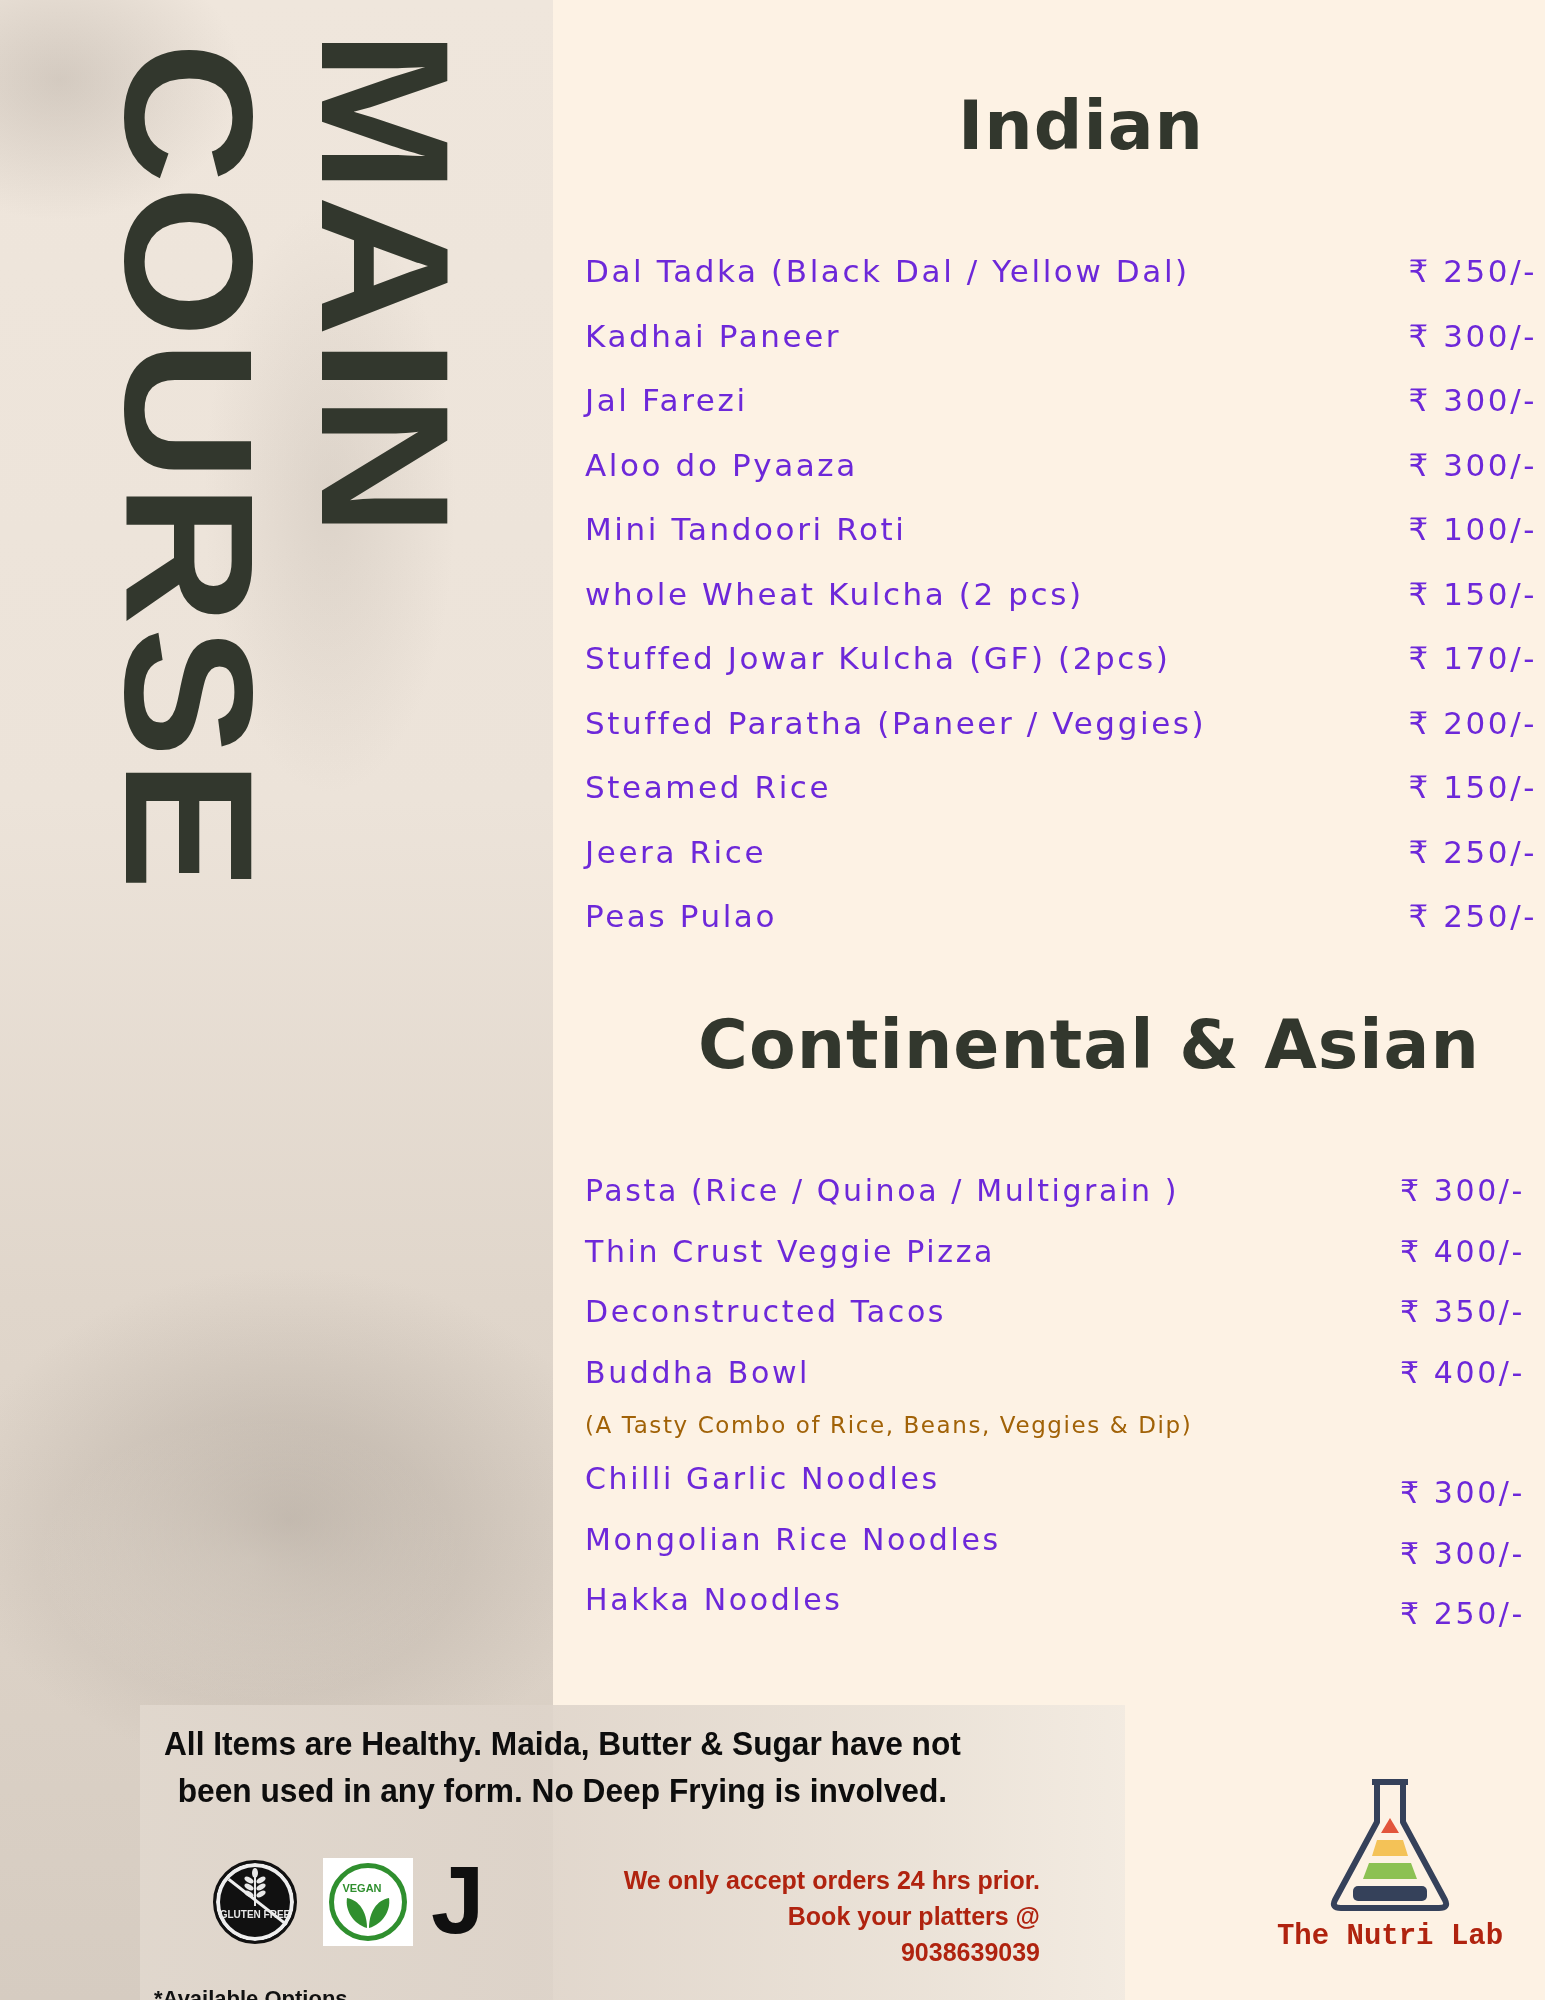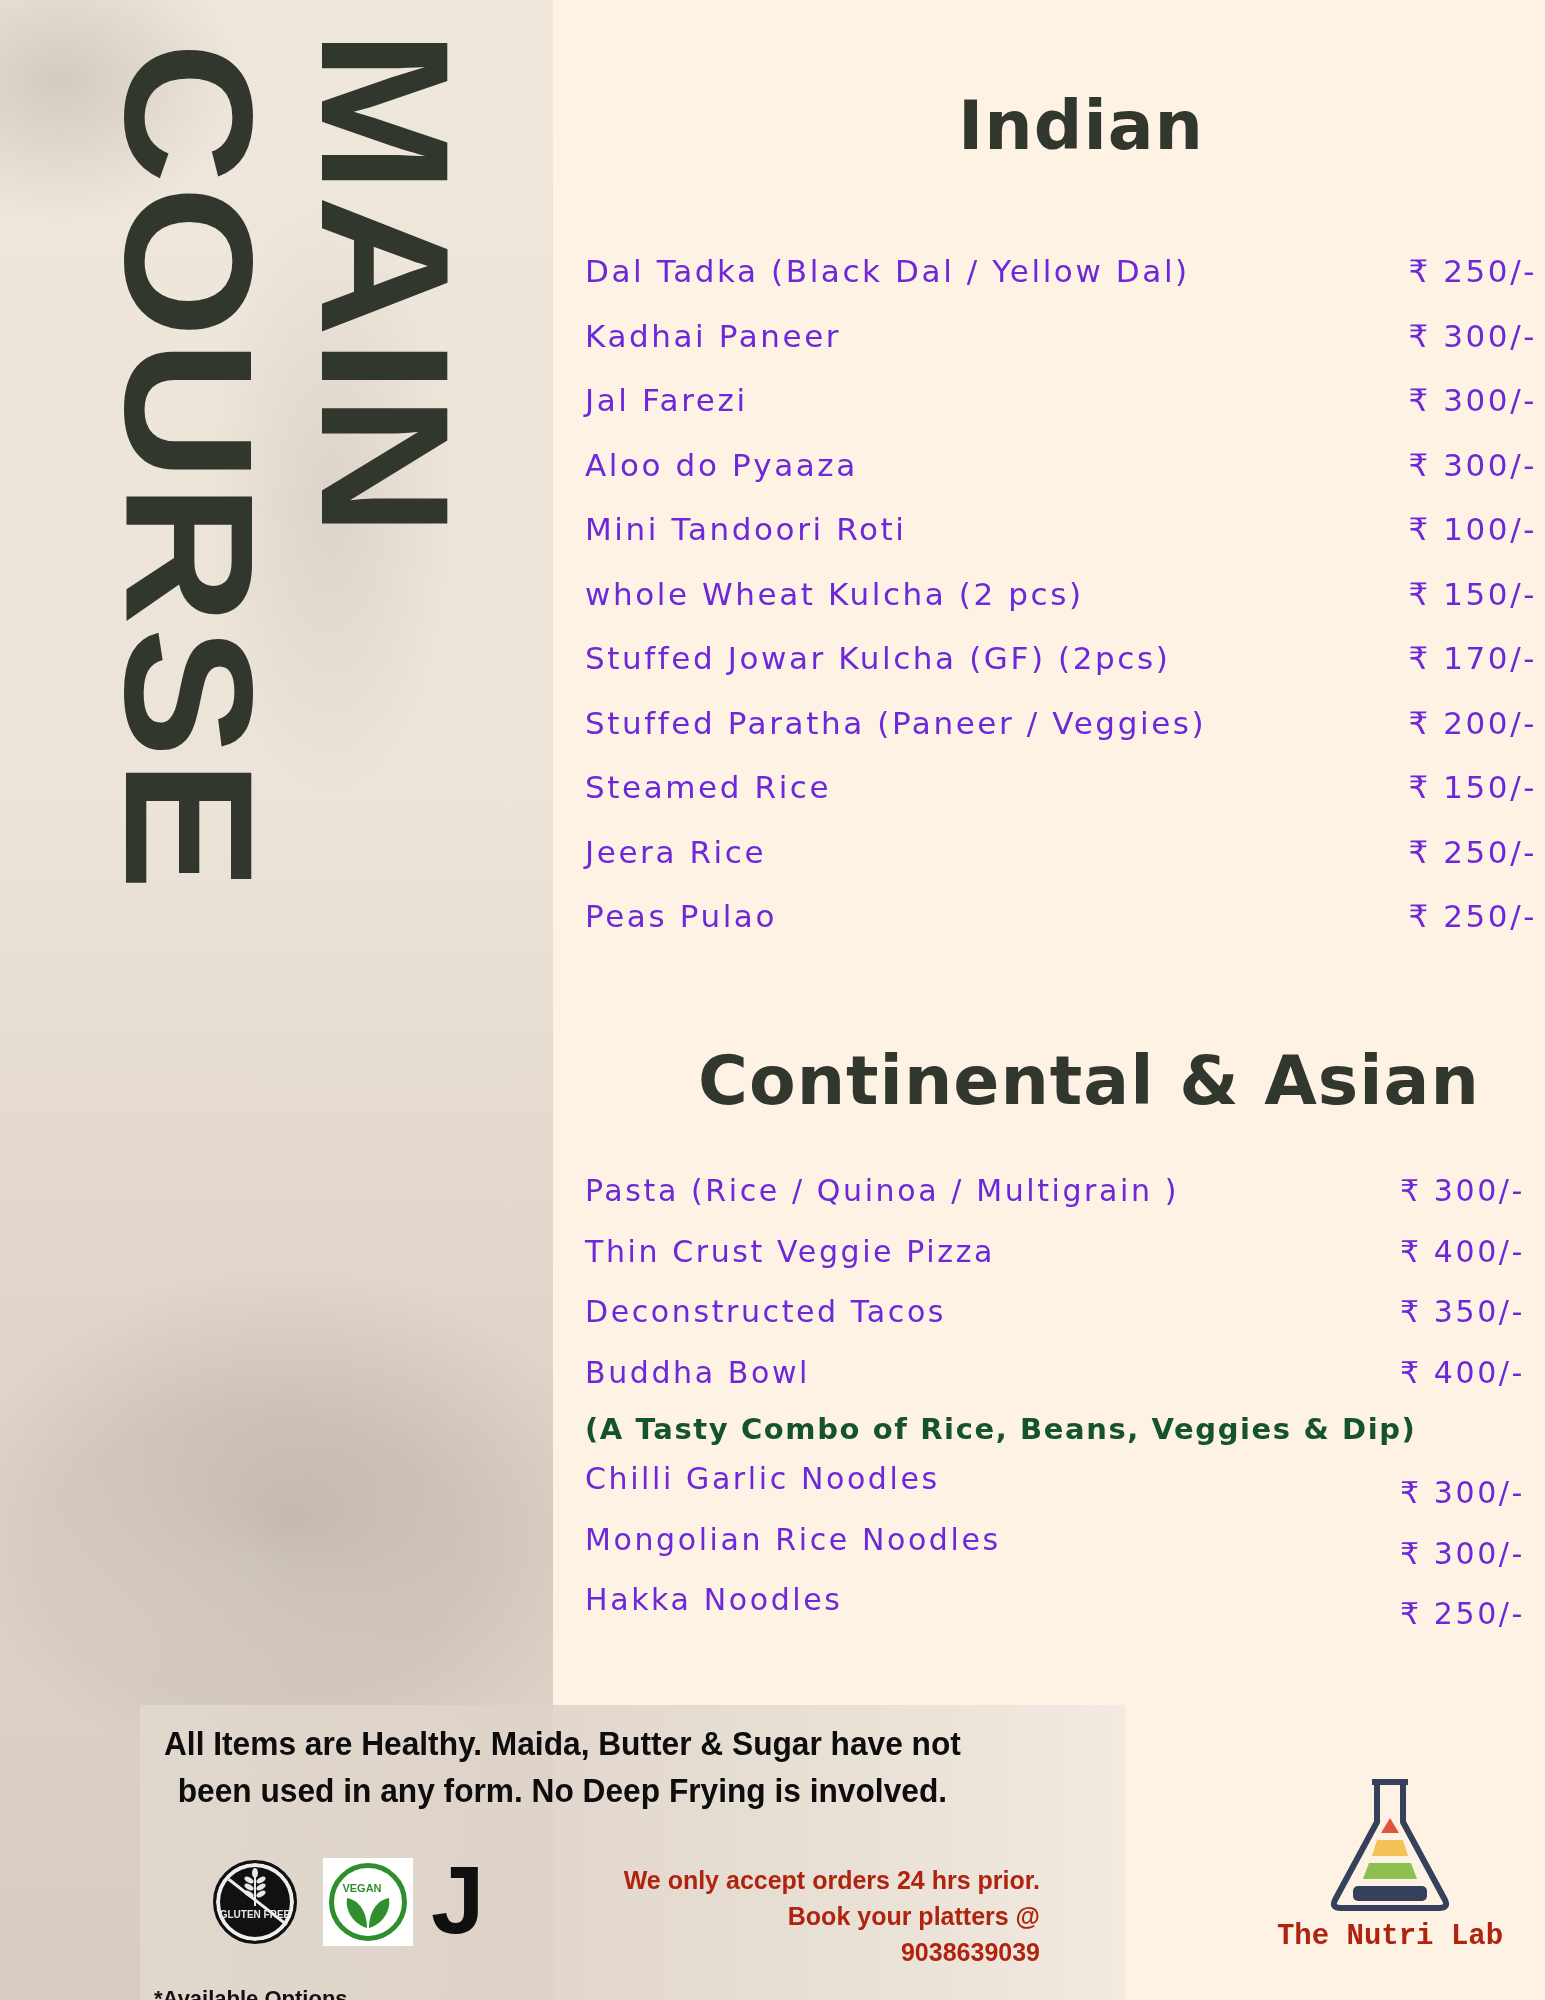--- a/index.html
+++ b/index.html
@@ -39,43 +39,42 @@
   .section-title {
     position: absolute;
     left: 0; width: 992px;
     text-align: center;
     font-family: "DejaVu Sans", sans-serif;
     font-weight: bold;
     color: #32372d;
     letter-spacing: 1px;
   }
   .title-indian { top: 86px; font-size: 68px; padding-left: 64px; }
-  .title-continental { top: 1005px; font-size: 68px; padding-left: 80px; margin-top: 36px; }
+  .title-continental { top: 1005px; font-size: 68px; padding-left: 80px; }
 
   .row {
     position: absolute;
     left: 32px;
     width: 960px;
     height: 50px;
     font-family: "DejaVu Sans", sans-serif;
     font-size: 31px;
     letter-spacing: 2.6px;
     color: #6d28d9;
   }
   .row .name { position: absolute; left: 0; top: 0; white-space: nowrap; }
   .row .price { position: absolute; top: 0; white-space: nowrap; text-align: right; }
   .indian .row .price { right: 8px; }
   .cont .row .price { right: 20px; }
   .cont .row { font-size: 30px; }
   .note {
     position: absolute; left: 32px;
     font-family: "DejaVu Sans", sans-serif;
-    font-size: 29px; letter-spacing: 1.6px; color: #14532d;
+    font-size: 23px; letter-spacing: 1.6px; color: #a16207;
     white-space: nowrap;
-    font-weight: bold;
   }
 
   
   .notice-box {
     position: absolute; left: 140px; top: 1705px; width: 985px; height: 295px;
     background: linear-gradient(90deg, rgba(225,216,206,0.92), rgba(222,212,202,0.9) 40%, rgba(232,224,214,0.85) 80%, rgba(240,233,224,0.8));
   }
   .notice-text {
     position: absolute; left: 140px; top: 1720px; width: 880px;
     text-align: center;

